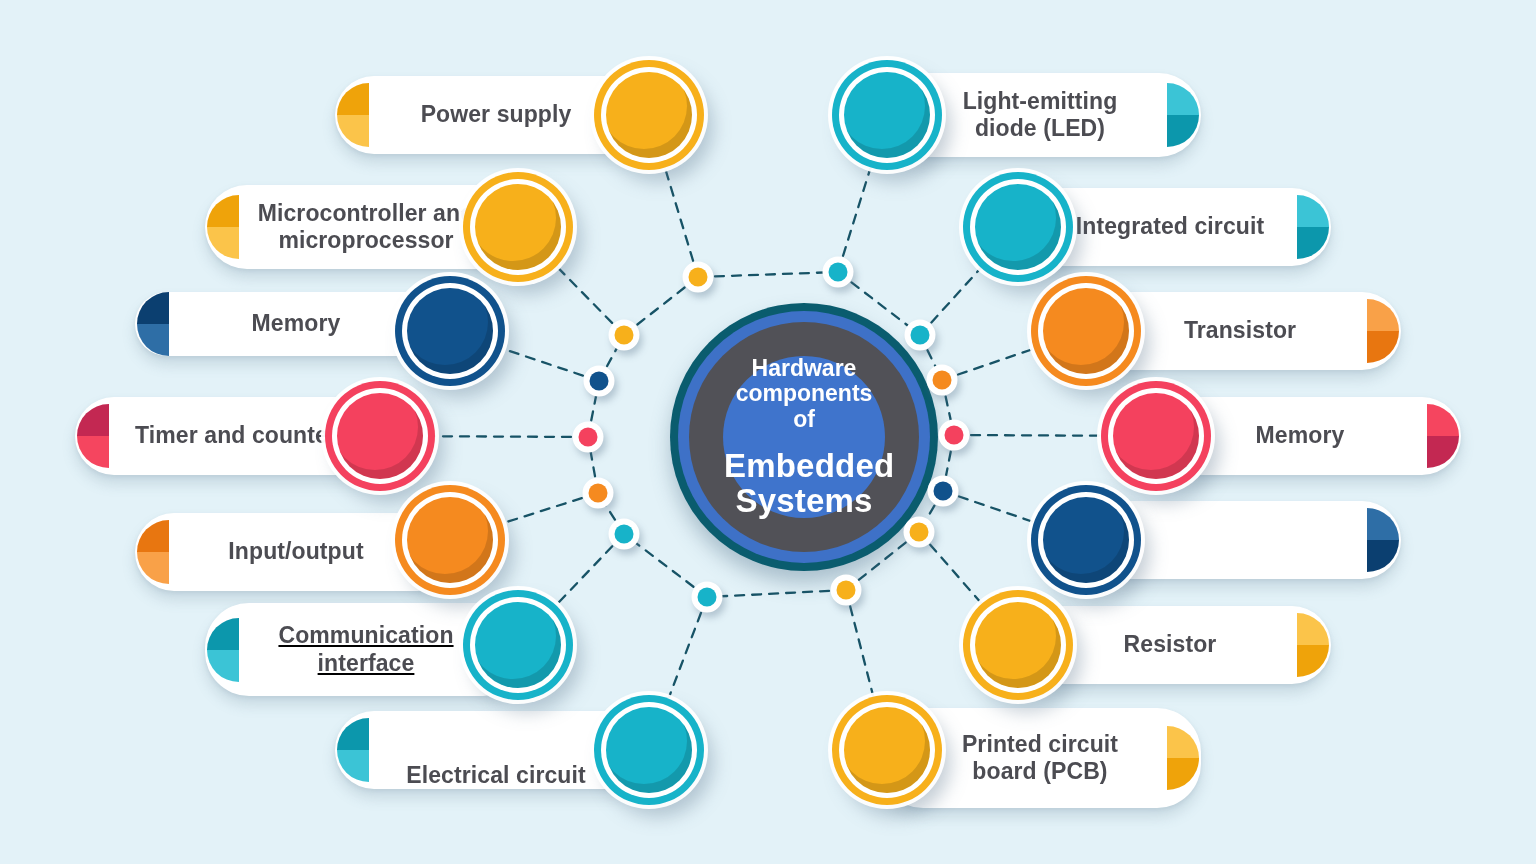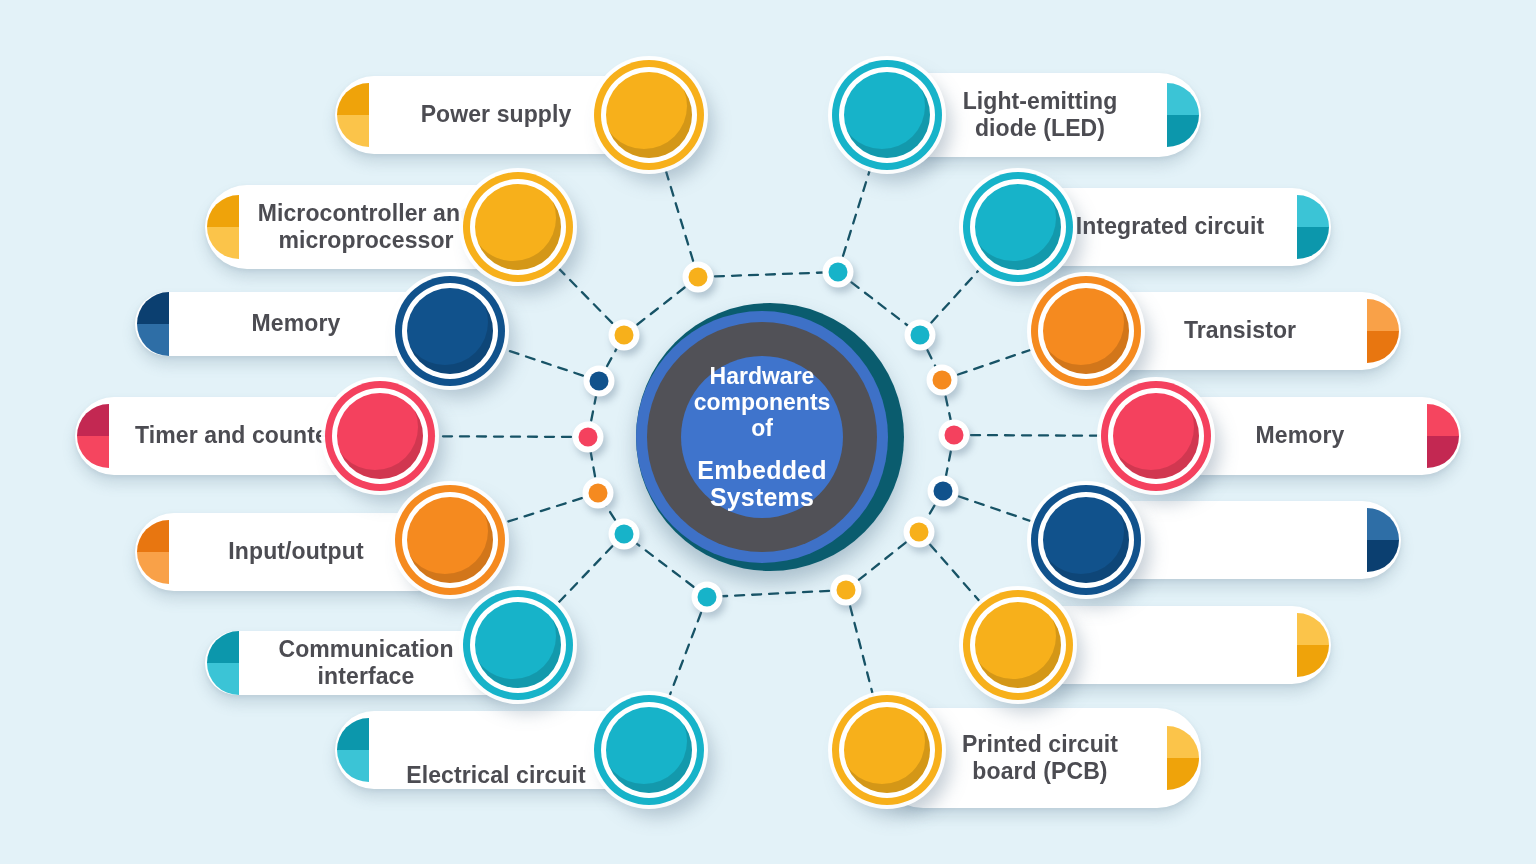--- a/index.html
+++ b/index.html
@@ -6,44 +6,44 @@
   .canvas{
     position:relative;width:1536px;height:864px;overflow:hidden;
     background:var(--bg,#E3F2F8);
     font-family:"Liberation Sans", sans-serif;
     -webkit-font-smoothing:antialiased;
   }
   svg.links{position:absolute;left:0;top:0;z-index:1;}
 
   
   .center{
-    position:absolute;left:770px;top:437px;transform:translate(-50%,-50%);
+    position:absolute;left:804px;top:437px;transform:translate(-50%,-50%);
     width:268px;height:268px;border-radius:50%;
     background:var(--center-outer,#0A5C6E);
     box-shadow:0 12px 20px rgba(80,110,135,.38);
-    display:flex;align-items:center;justify-content:flex-start;z-index:2;
+    display:flex;align-items:center;justify-content:center;z-index:2;
   }
   .center-ring-blue{
     width:252px;height:252px;border-radius:50%;
     background:var(--center-blue,#3E71C7);
     display:flex;align-items:center;justify-content:center;
   }
   .center-ring-gray{
     width:230px;height:230px;border-radius:50%;
     background:var(--center-gray,#515157);
     display:flex;align-items:center;justify-content:center;
   }
   .center-core{
     width:162px;height:162px;border-radius:50%;
     background:var(--center-core,#3F74CC);
     display:flex;flex-direction:column;align-items:center;justify-content:center;
     text-align:center;color:#fff;
   }
   .center-subtitle{font-size:23px;font-weight:700;line-height:1.12;width:158px;}
-  .center-title{font-size:25px;font-weight:700;line-height:1.05;margin-top:16px;width:160px;letter-spacing:.2px;}
+  .center-title{font-size:33px;font-weight:700;line-height:1.05;margin-top:16px;width:160px;letter-spacing:.2px;}
 
   
   .pill{
     position:absolute;background:#fff;border-radius:44px;z-index:3;
     box-shadow:0 9px 14px rgba(88,118,140,.20), 0 2px 4px rgba(88,118,140,.12);
     display:flex;align-items:center;justify-content:center;
   }
   .pill .label{
     color:var(--label,#4C4C52);font-size:23px;font-weight:600;line-height:1.18;
     text-align:center;padding:0 52px;letter-spacing:.1px;
@@ -143,21 +143,21 @@
         <span class="label">Timer and counter</span>
       </div>
       <div class="bubble" style="left: 380px; top: 436px; --c: #F4415E;"></div>
       <div class="dot" style="left: 588px; top: 437px; --c: #F4415E;"></div>
       <div class="pill" style="left: 135px; top: 501px; width: 322px; height: 78px; margin-top: 12px;">
         <span class="accent left" style="--ad: #E87610; --al: #F9A148;"></span>
         <span class="label">Input/output</span>
       </div>
       <div class="bubble" style="left: 450px; top: 540px; --c: #F58A1F;"></div>
       <div class="dot" style="left: 598px; top: 493px; --c: #F58A1F;"></div>
-      <div class="pill" style="left: 205px; top: 631px; width: 322px; height: 64px;">
+      <div class="pill" style="left: 205px; top: 603px; width: 322px; height: 93px; text-decoration: underline;">
         <span class="accent left" style="--ad: #0C97AC; --al: #3BC4D6;"></span>
         <span class="label">Communication interface</span>
       </div>
       <div class="bubble" style="left: 518px; top: 645px; --c: #17B3C9;"></div>
       <div class="dot" style="left: 624px; top: 534px; --c: #17B3C9;"></div>
       <div class="pill" style="left: 335px; top: 711px; width: 322px; height: 78px; align-items: flex-end;">
         <span class="accent left" style="--ad: #0C97AC; --al: #3BC4D6;"></span>
         <span class="label">Electrical circuit</span>
       </div>
       <div class="bubble" style="left: 649px; top: 750px; --c: #17B3C9;"></div>
@@ -186,20 +186,21 @@
       </div>
       <div class="bubble" style="left: 1156px; top: 436px; --c: #F4415E;"></div>
       <div class="dot" style="left: 954px; top: 435px; --c: #F4415E;"></div>
       <div class="pill" style="left: 1079px; top: 501px; width: 322px; height: 78px;">
         <span class="accent right" style="--ad: #0B3F70; --al: #2E6EA6;"></span>
       </div>
       <div class="bubble" style="left: 1086px; top: 540px; --c: #11528C;"></div>
       <div class="dot" style="left: 943px; top: 491px; --c: #11528C;"></div>
       <div class="pill" style="left: 1009px; top: 606px; width: 322px; height: 78px;">
         <span class="accent right" style="--ad: #EFA30A; --al: #FBC44A;"></span>
+        <span class="label">Resistor</span>
       </div>
       <div class="bubble" style="left: 1018px; top: 645px; --c: #F7B01B;"></div>
       <div class="dot" style="left: 919px; top: 532px; --c: #F7B01B;"></div>
       <div class="pill" style="left: 879px; top: 708px; width: 322px; height: 100px;">
         <span class="accent right" style="--ad: #EFA30A; --al: #FBC44A;"></span>
         <span class="label">Printed circuit board (PCB)</span>
       </div>
       <div class="bubble" style="left: 887px; top: 750px; --c: #F7B01B;"></div>
       <div class="dot" style="left: 846px; top: 590px; --c: #F7B01B;"></div>
     </div>

